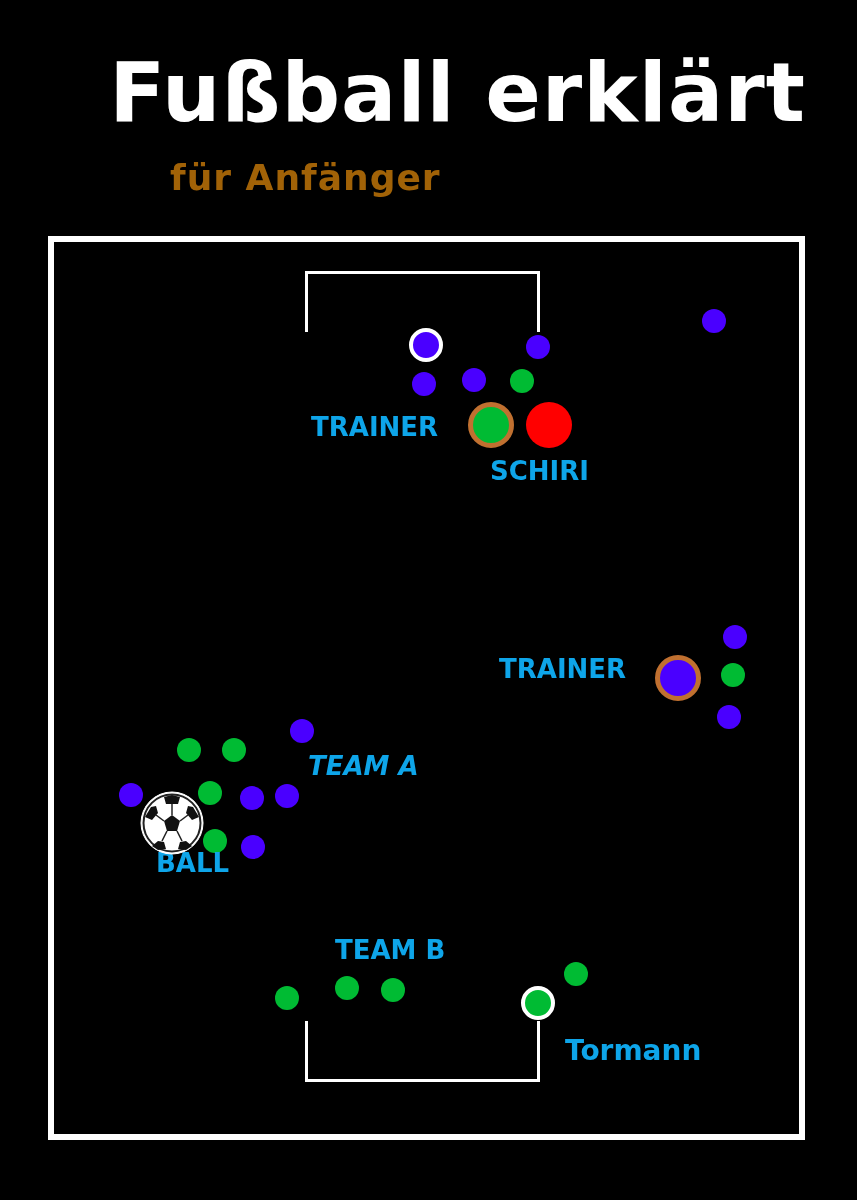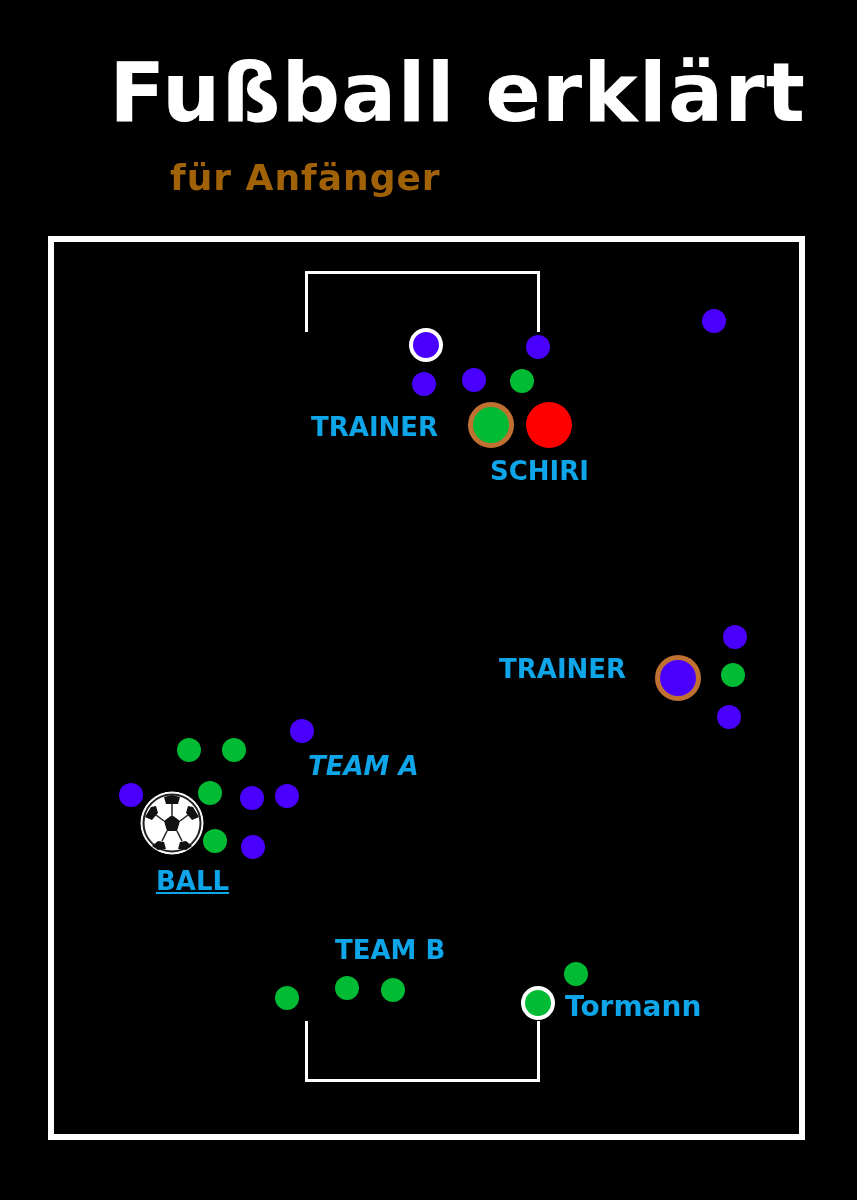--- a/index.html
+++ b/index.html
@@ -5,21 +5,21 @@
     html, body { margin: 0; padding: 0; background: #000; }
     body { width: 857px; height: 1200px; position: relative; overflow: hidden; font-family: "DejaVu Sans", sans-serif; }
     .title { position: absolute; left: 0; top: 52px; width: 857px; text-align: center; color: #fff; font-family: "DejaVu Sans", sans-serif; font-weight: bold; font-size: 82px; letter-spacing: 1px; line-height: 1; padding-left: 29px; }
     .subtitle { position: absolute; left: 170px; top: 160px; color: #a16207; font-family: "DejaVu Sans", sans-serif; font-weight: bold; font-size: 36px; line-height: 1; letter-spacing: 1px; }
     .field { position: absolute; left: 48px; top: 236px; width: 745px; height: 892px; border: 6px solid #fff; }
     .goal { position: absolute; border: 3px solid #fff; }
     .goal.top { left: 305px; top: 271px; width: 229px; height: 58px; border-bottom: none; }
     .goal.bottom { left: 305px; top: 1021px; width: 229px; height: 58px; border-top: none; }
     .dot { position: absolute; border-radius: 50%; box-sizing: border-box; }
     .label { position: absolute; color: #0ea5e9; font-family: "DejaVu Sans", sans-serif; font-weight: bold; font-size: 26px; line-height: 1; white-space: nowrap; }
-    .label.tormann { font-size: 28px; font-weight: bold; }
+    .label.tormann { font-size: 28px; font-weight: bold; margin-top: 44px; }
     .ball { position: absolute; left: 140px; top: 791px; width: 64px; height: 64px; }
   </style>
 </head>
 <body>
 
 <div class="title">Fußball erklärt</div>
 <div class="subtitle">für Anfänger</div>
 
 <div class="field"></div>
 <div class="goal top"></div>
@@ -51,21 +51,21 @@
     <div class="dot" style="left: 335px; top: 976px; width: 24px; height: 24px; background: rgb(0, 187, 51);"></div>
     <div class="dot" style="left: 381px; top: 978px; width: 24px; height: 24px; background: rgb(0, 187, 51);"></div>
     <div class="dot" style="left: 564px; top: 962px; width: 24px; height: 24px; background: rgb(0, 187, 51);"></div>
     <div class="dot" style="left: 521px; top: 986px; width: 34px; height: 34px; background: rgb(0, 187, 51); border: 4px solid rgb(255, 255, 255);"></div>
   </div>
 
 <div class="label" style="left:311px; top:414px;">TRAINER</div>
 <div class="label" style="left:490px; top:458px;">SCHIRI</div>
 <div class="label" style="left:499px; top:656px;">TRAINER</div>
 <div class="label" style="left:308px; top:753px;font-style:italic;">TEAM A</div>
-<div class="label" style="left:156px; top:868px;text-decoration:underline;">BALL</div>
+<div class="label" style="left:156px; top:850px;">BALL</div>
 <div class="label" style="left:335px; top:937px;">TEAM B</div>
 <div class="label tormann" style="left:565px; top:993px;">Tormann</div>
 
 <svg class="ball" viewBox="0 0 64 64">
   <circle cx="32" cy="32" r="31" fill="#fff" stroke="#fff" stroke-width="1"></circle>
   <circle cx="32" cy="32" r="28.5" fill="#fff" stroke="#222" stroke-width="2"></circle>
   <polygon points="32,24 40,30 37,40 27,40 24,30" fill="#111"></polygon>
   <polygon points="32,4 40,6 38,13 26,13 24,6" fill="#111"></polygon>
   <polygon points="53,16 59,26 52,29 46,22 48,15" fill="#111"></polygon>
   <polygon points="11,16 5,26 12,29 18,22 16,15" fill="#111"></polygon>

